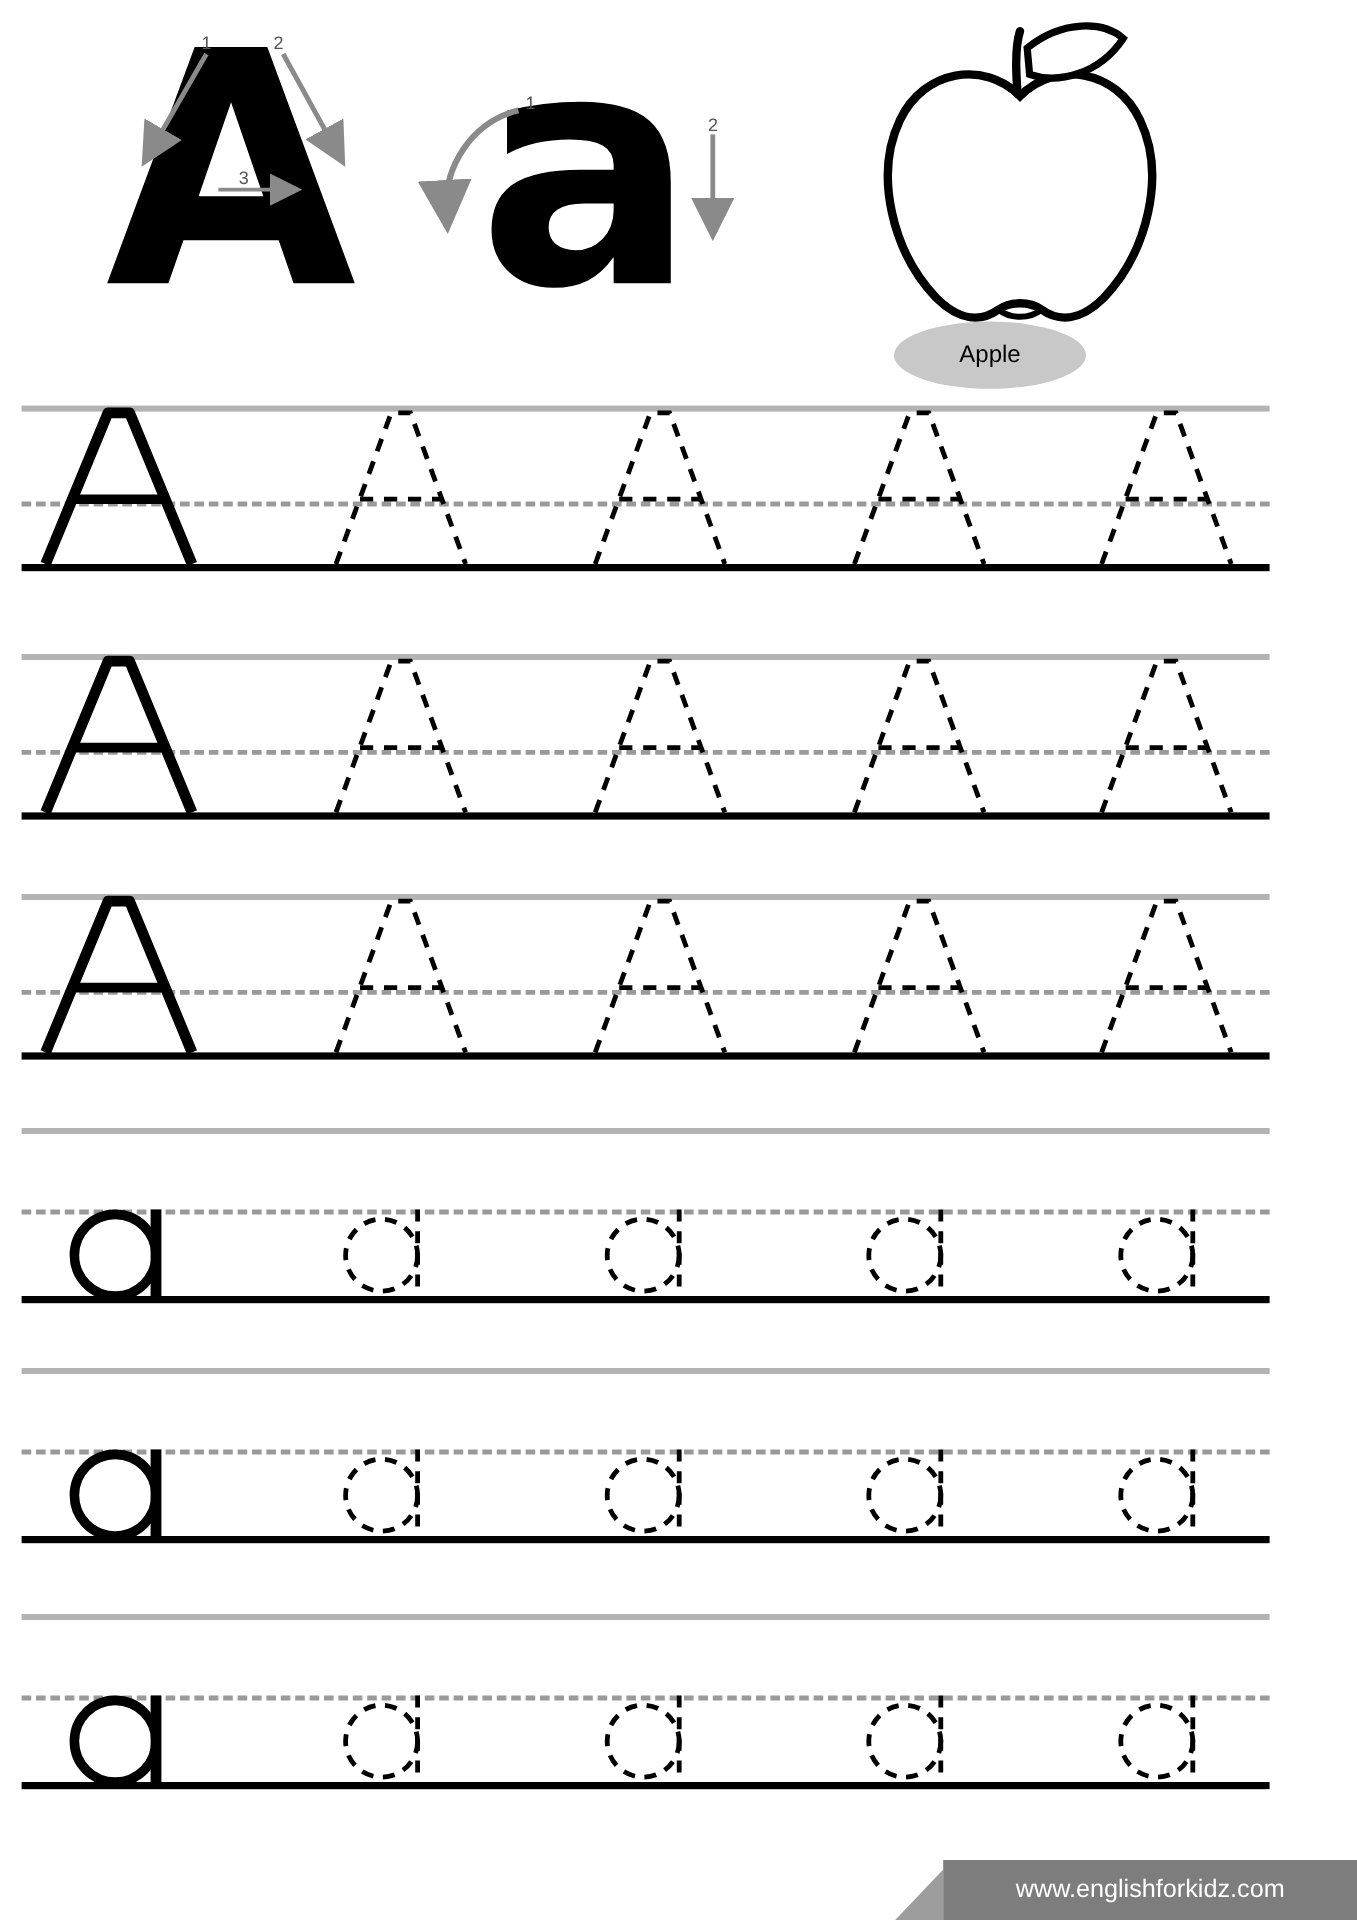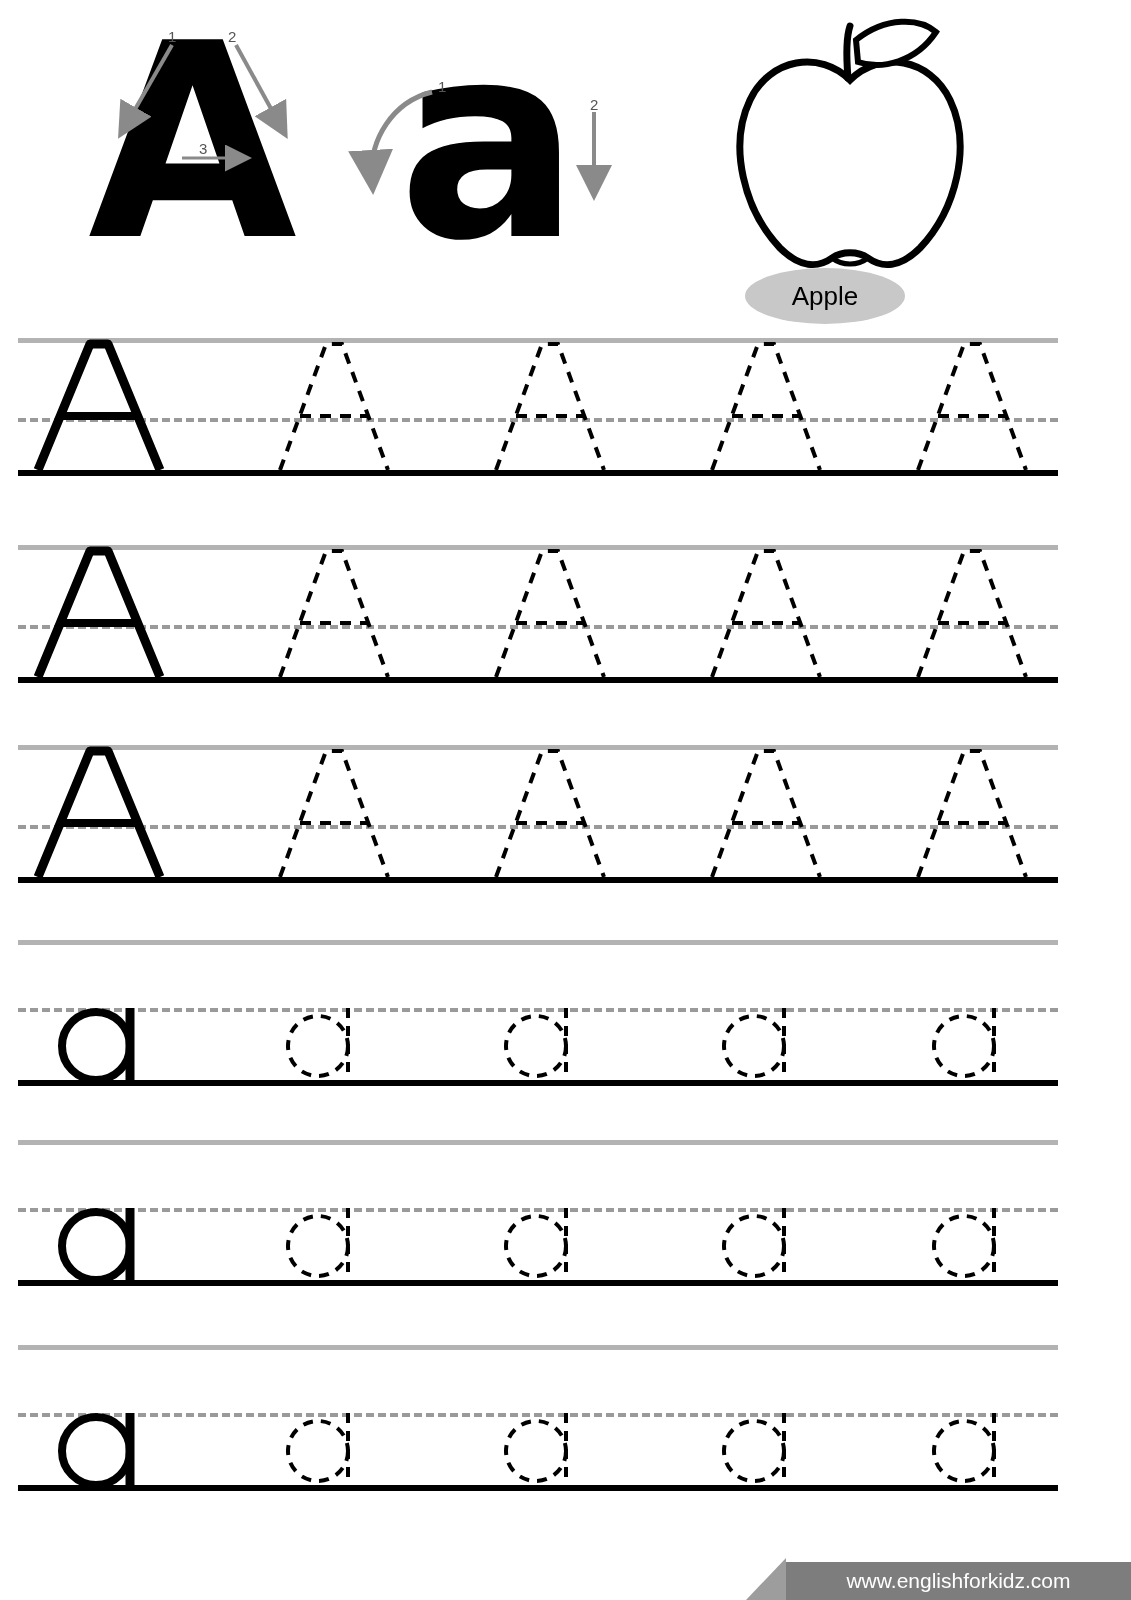--- a/index.html
+++ b/index.html
@@ -74,21 +74,21 @@
     position: absolute;
     left: 745px;
     top: 268px;
     width: 160px;
     height: 56px;
     background: #c8c8c8;
     border-radius: 50%;
     display: flex;
     align-items: center;
     justify-content: center;
-    font-size: 26px;
+    font-size: 20px;
     color: #000;
     font-family: "Liberation Sans", sans-serif;
   }
 
   
   .row {
     position: absolute;
     left: 18px;
     width: 1040px;
   }
@@ -126,21 +126,21 @@
     right: 0;
     bottom: 0;
     width: 420px;
     height: 55px;
   }
   .footer-bar {
     position: absolute;
     right: 0;
     bottom: 0;
     width: 345px;
-    height: 38px;
+    height: 50px;
     background: #7d7d7d;
     display: flex;
     align-items: center;
     justify-content: center;
   }
   .footer-text {
     color: #ffffff;
     font-size: 21px;
     font-family: "Liberation Sans", sans-serif;
   }

